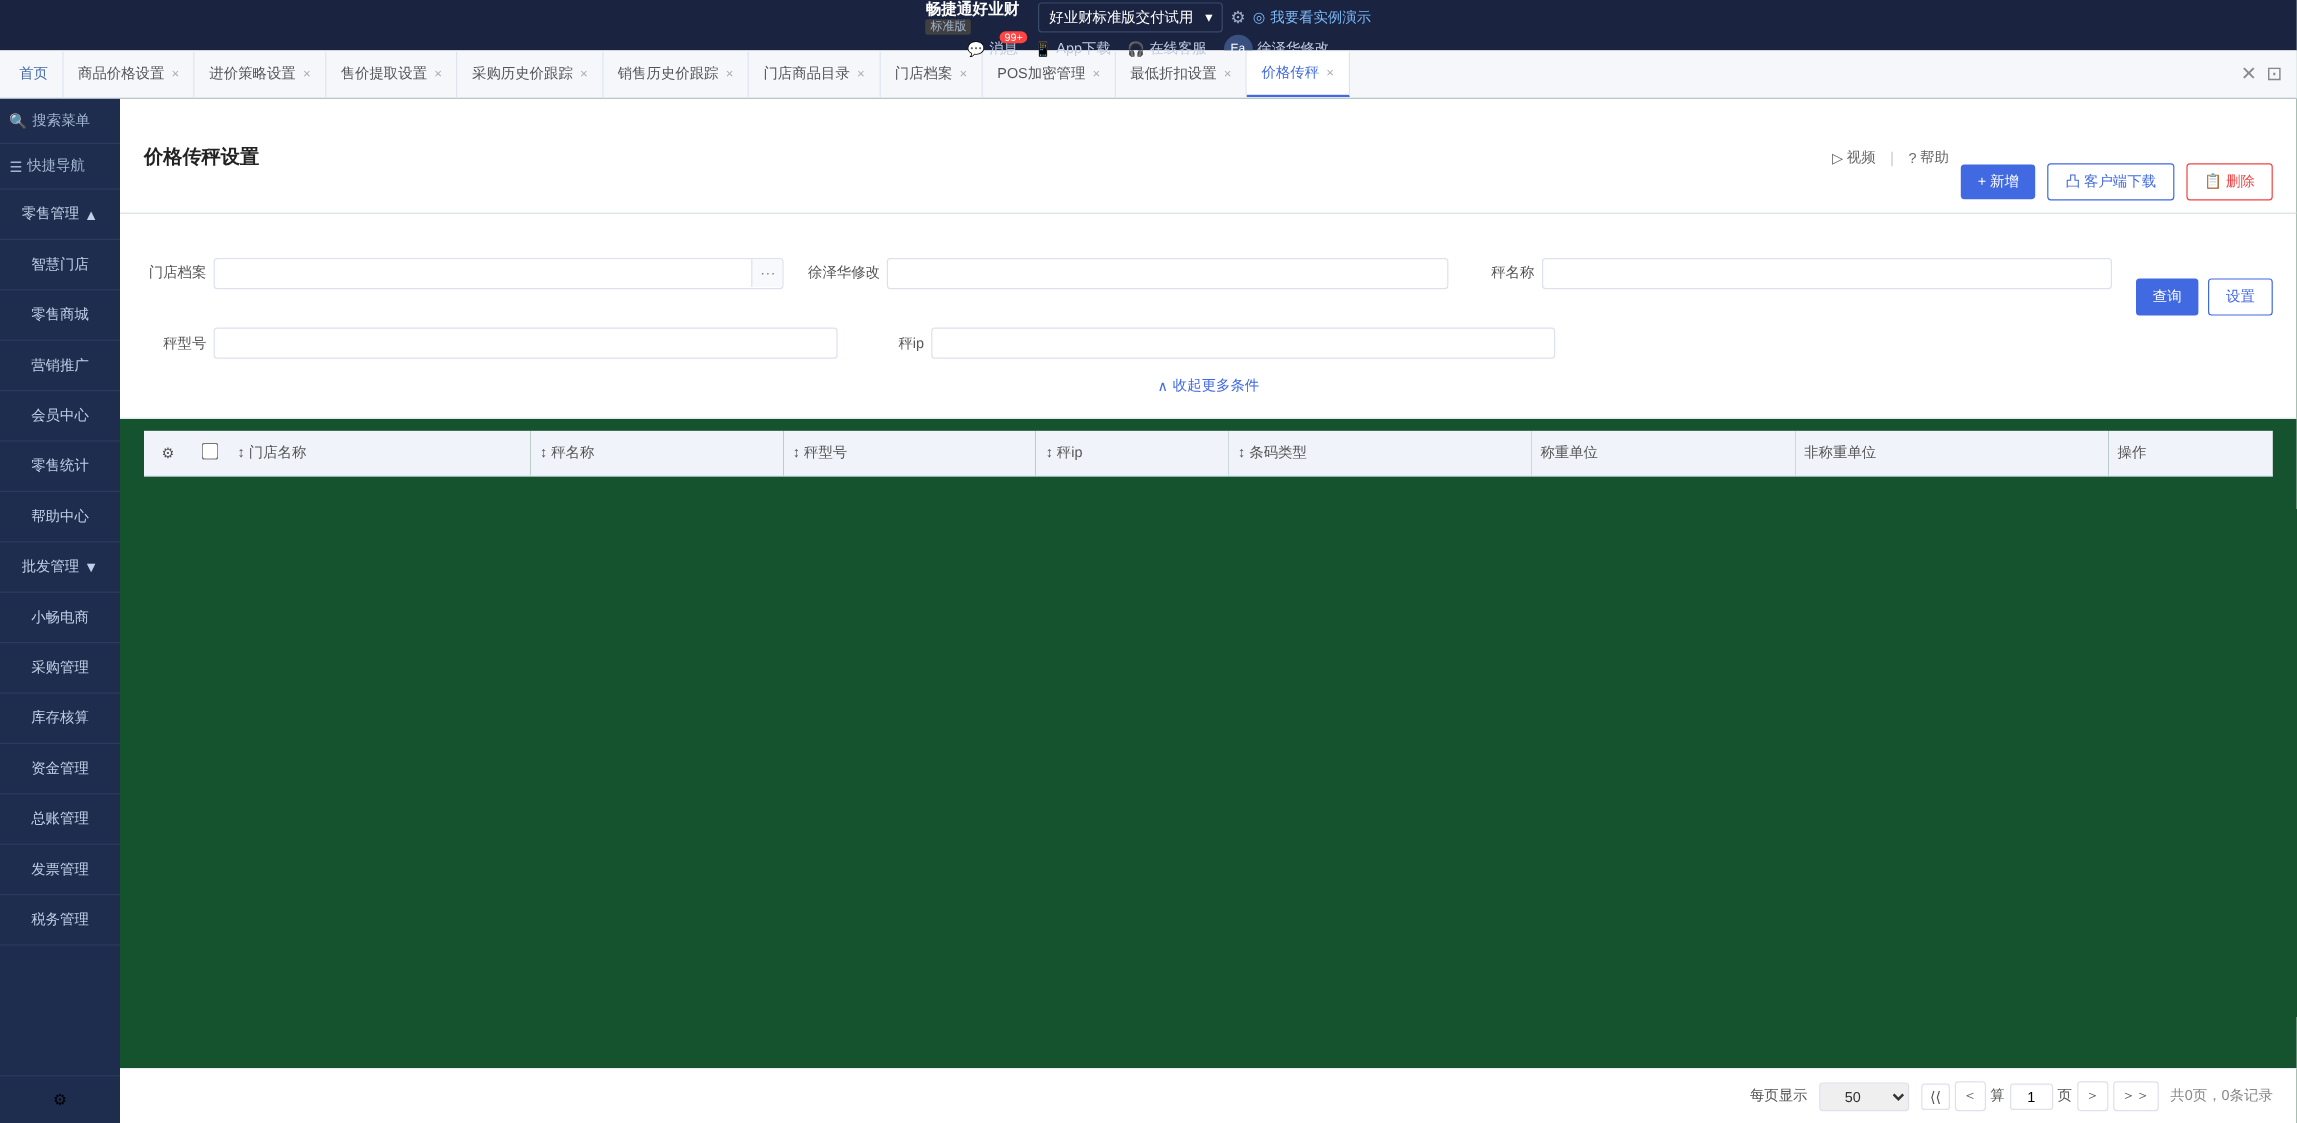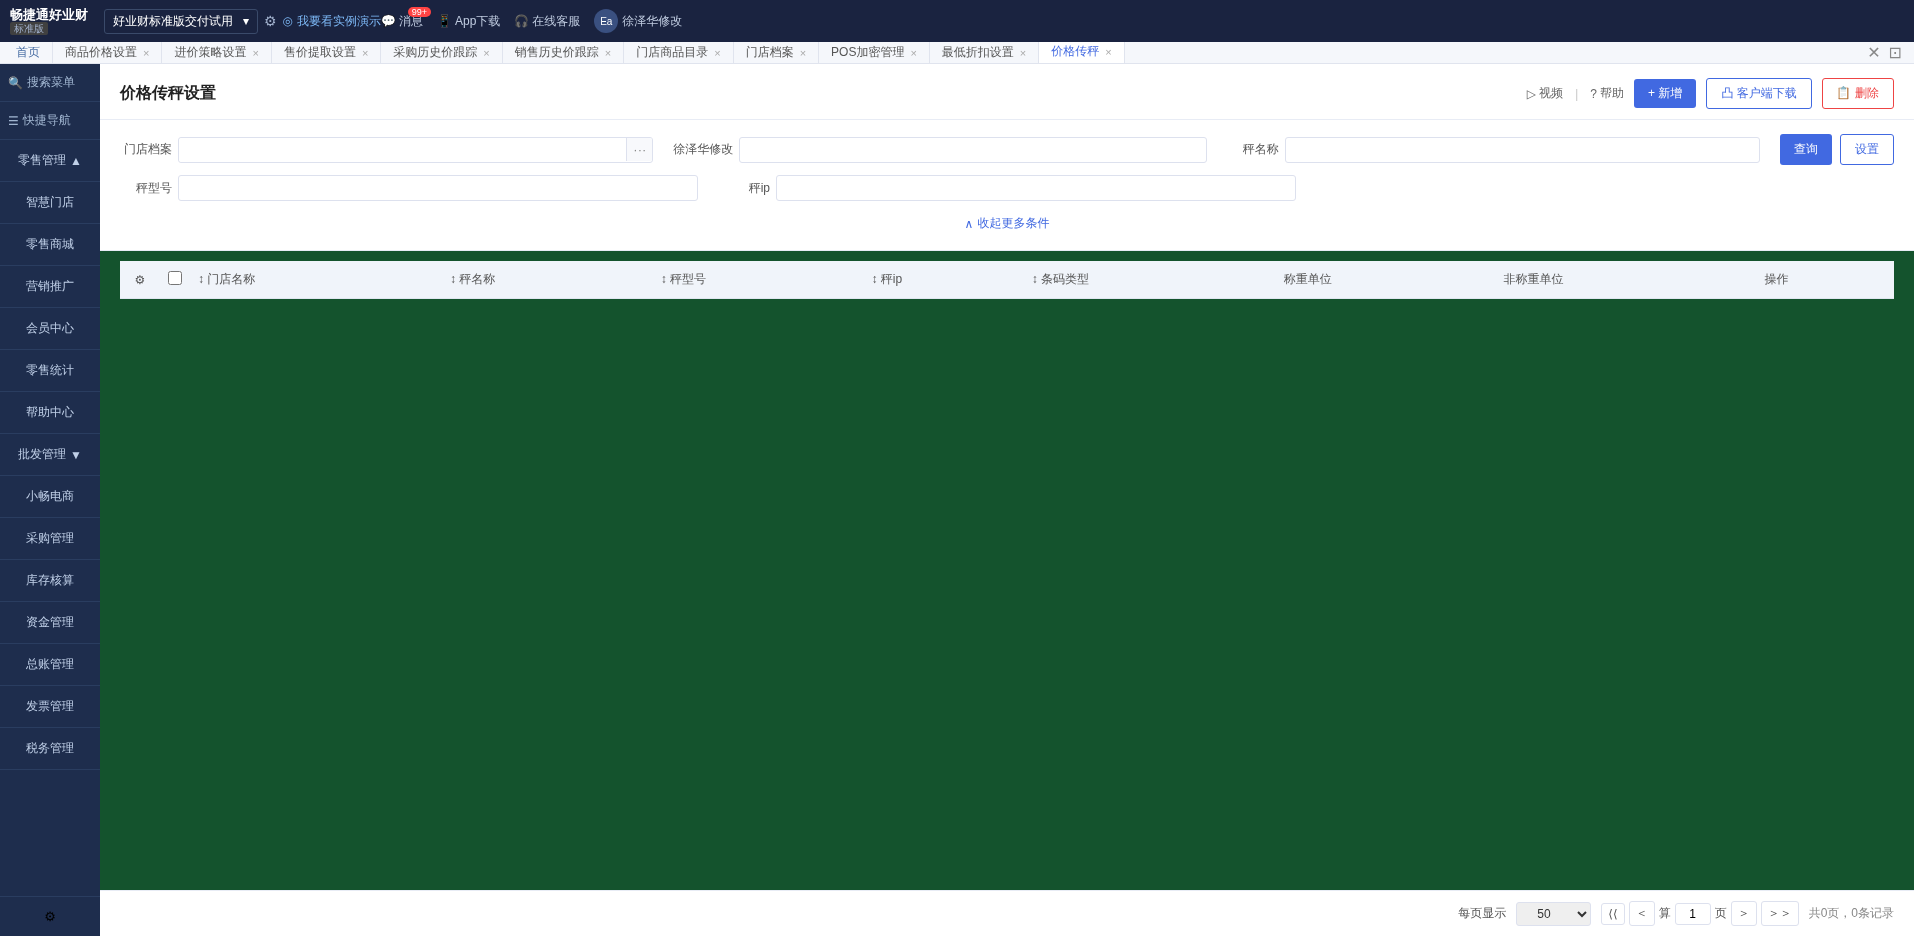--- a/index.html
+++ b/index.html
@@ -6,22 +6,23 @@
     body { background: #f0f2f5; display: flex; flex-direction: column; height: 100vh; overflow: hidden; font-size: 13px; }
 
     
     .top-bar {
       background: #1a2340;
       color: #fff;
       height: 42px;
       display: flex;
       align-items: center;
       padding: 0 10px;
-      justify-content: flex-start;
+      justify-content: space-between;
       flex-shrink: 0;
+      flex-direction: column;
     }
     .top-bar-left { display: flex; align-items: center; gap: 6px; }
     .app-logo { font-size: 11px; color: #a0b0cc; line-height: 1.2; }
     .app-logo .app-name { font-size: 13px; color: #fff; font-weight: bold; }
     .version-badge { background: #404040; font-size: 10px; color: #a0b0cc; padding: 1px 4px; border-radius: 2px; }
 
     .edition-select {
       background: #1a2340;
       border: 1px solid #3a4a6a;
       color: #fff;
@@ -51,21 +52,21 @@
     }
     .user-info { display: flex; align-items: center; gap: 4px; cursor: pointer; }
     .user-avatar { width: 24px; height: 24px; border-radius: 50%; background: #3a5080; display: flex; align-items: center; justify-content: center; font-size: 10px; color: #fff; }
 
     
     .nav-tabs-bar {
       background: #f5f7fb;
       border-bottom: 1px solid #e0e4ee;
       display: flex;
       align-items: center;
-      height: 22px;
+      height: 40px;
       flex-shrink: 0;
       overflow-x: auto;
       padding: 0 4px;
     }
     .nav-tabs-bar::-webkit-scrollbar { height: 3px; }
     .nav-tab {
       display: inline-flex;
       align-items: center;
       gap: 4px;
       padding: 0 12px;
@@ -137,21 +138,21 @@
       background: #fff;
       border-bottom: 1px solid #e8ecf5;
       display: flex;
       align-items: center;
       justify-content: space-between;
     }
     .page-title { font-size: 16px; font-weight: bold; color: #222; }
     .page-actions { display: flex; align-items: center; gap: 10px; }
     .action-link { color: #666; font-size: 12px; cursor: pointer; display: flex; align-items: center; gap: 3px; }
     .separator { color: #ccc; margin: 0 2px; }
-    .btn { border: none; border-radius: 3px; padding: 6px 14px; font-size: 12px; cursor: pointer; display: inline-flex; align-items: center; gap: 4px; }
+    .btn { border: none; border-radius: 3px; padding: 6px 14px; font-size: 12px; cursor: pointer; display: inline-flex; align-items: center; gap: 4px; margin-top: 40px; }
     .btn-primary { background: #4169e1; color: #fff; }
     .btn-outline { background: #fff; color: #4169e1; border: 1px solid #4169e1; }
     .btn-danger { background: #fff; color: #e44; border: 1px solid #e44; }
 
     
     .search-form {
       padding: 14px 20px;
       background: #fff;
       border-bottom: 1px solid #e8ecf5;
     }

